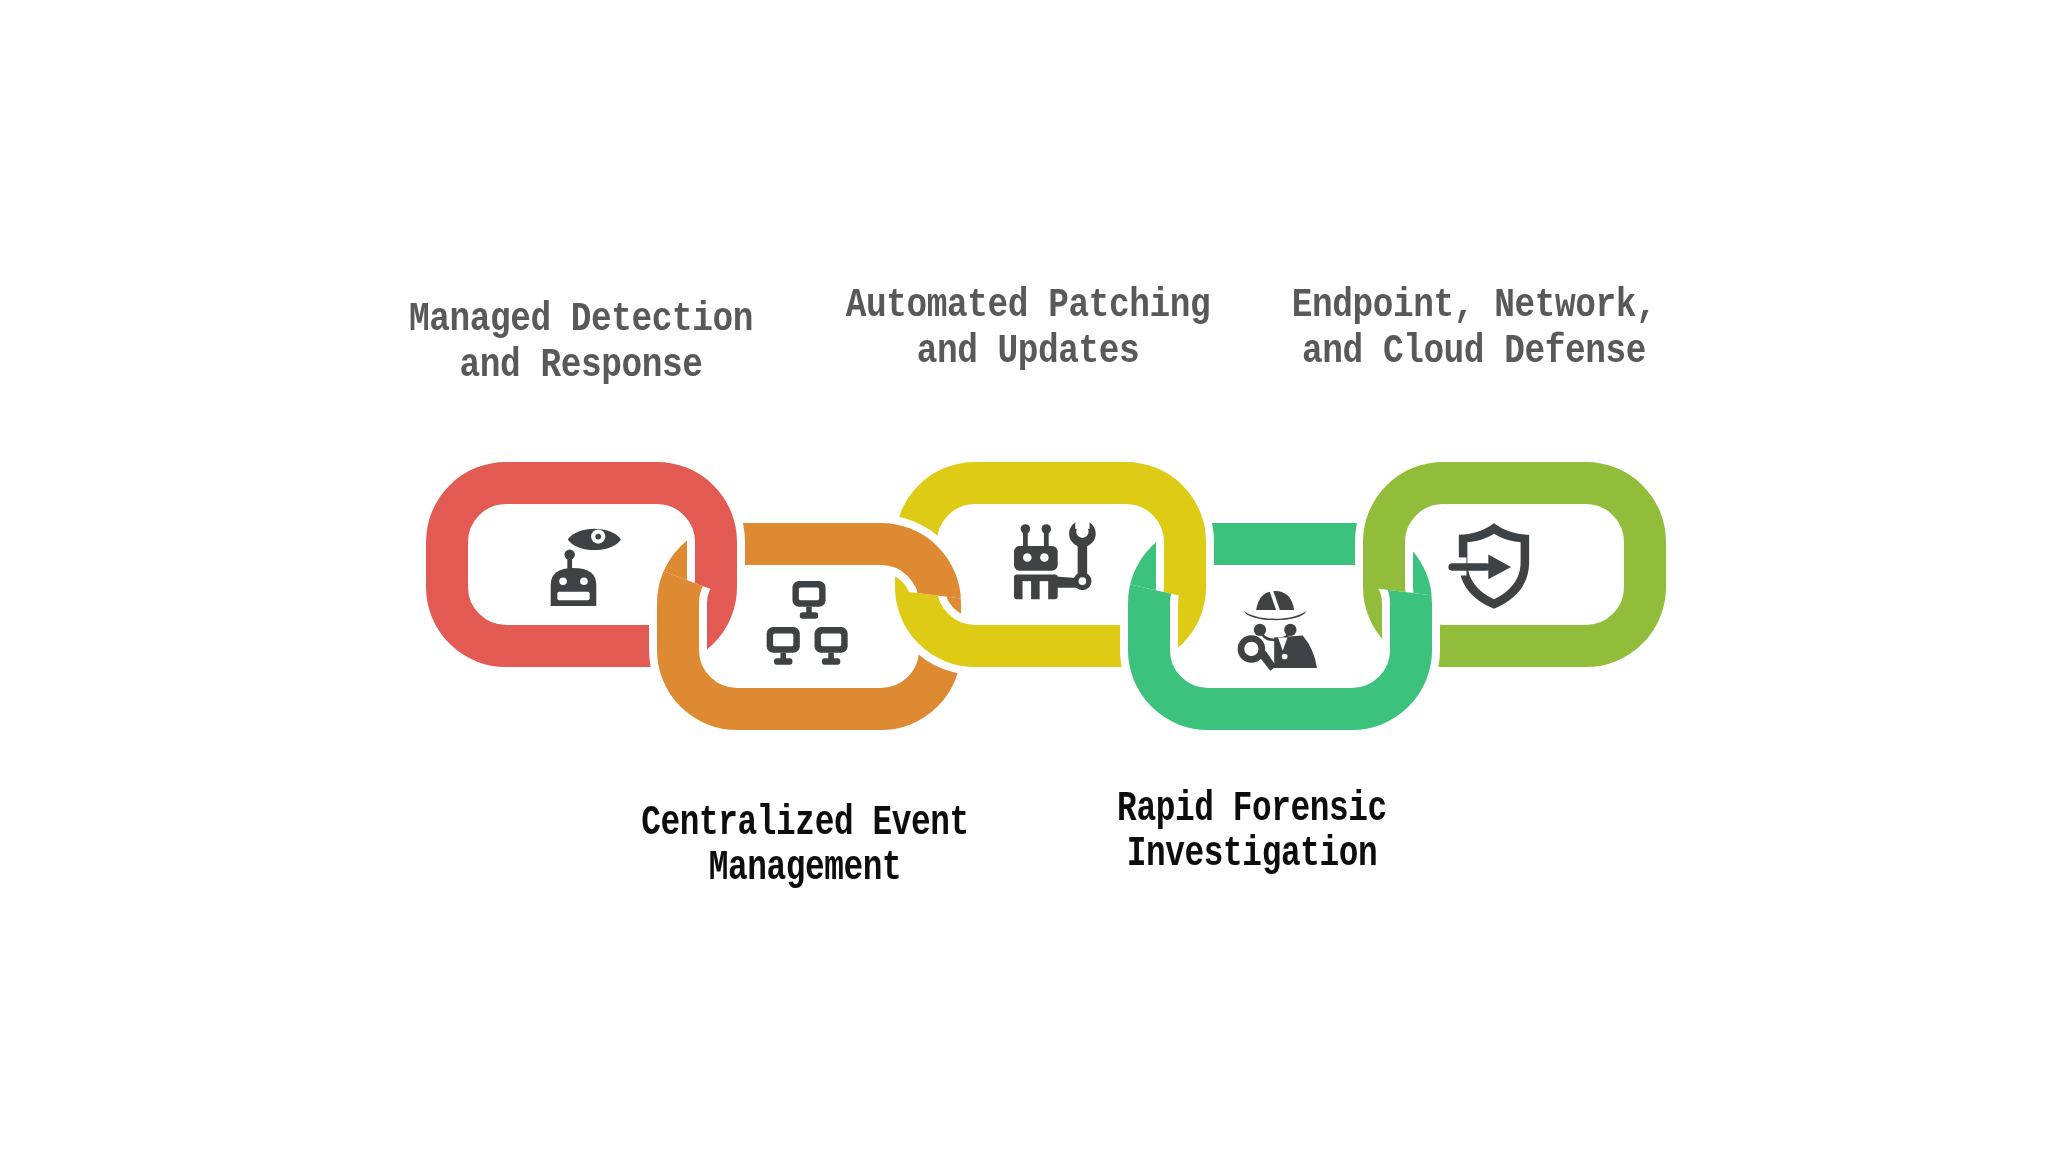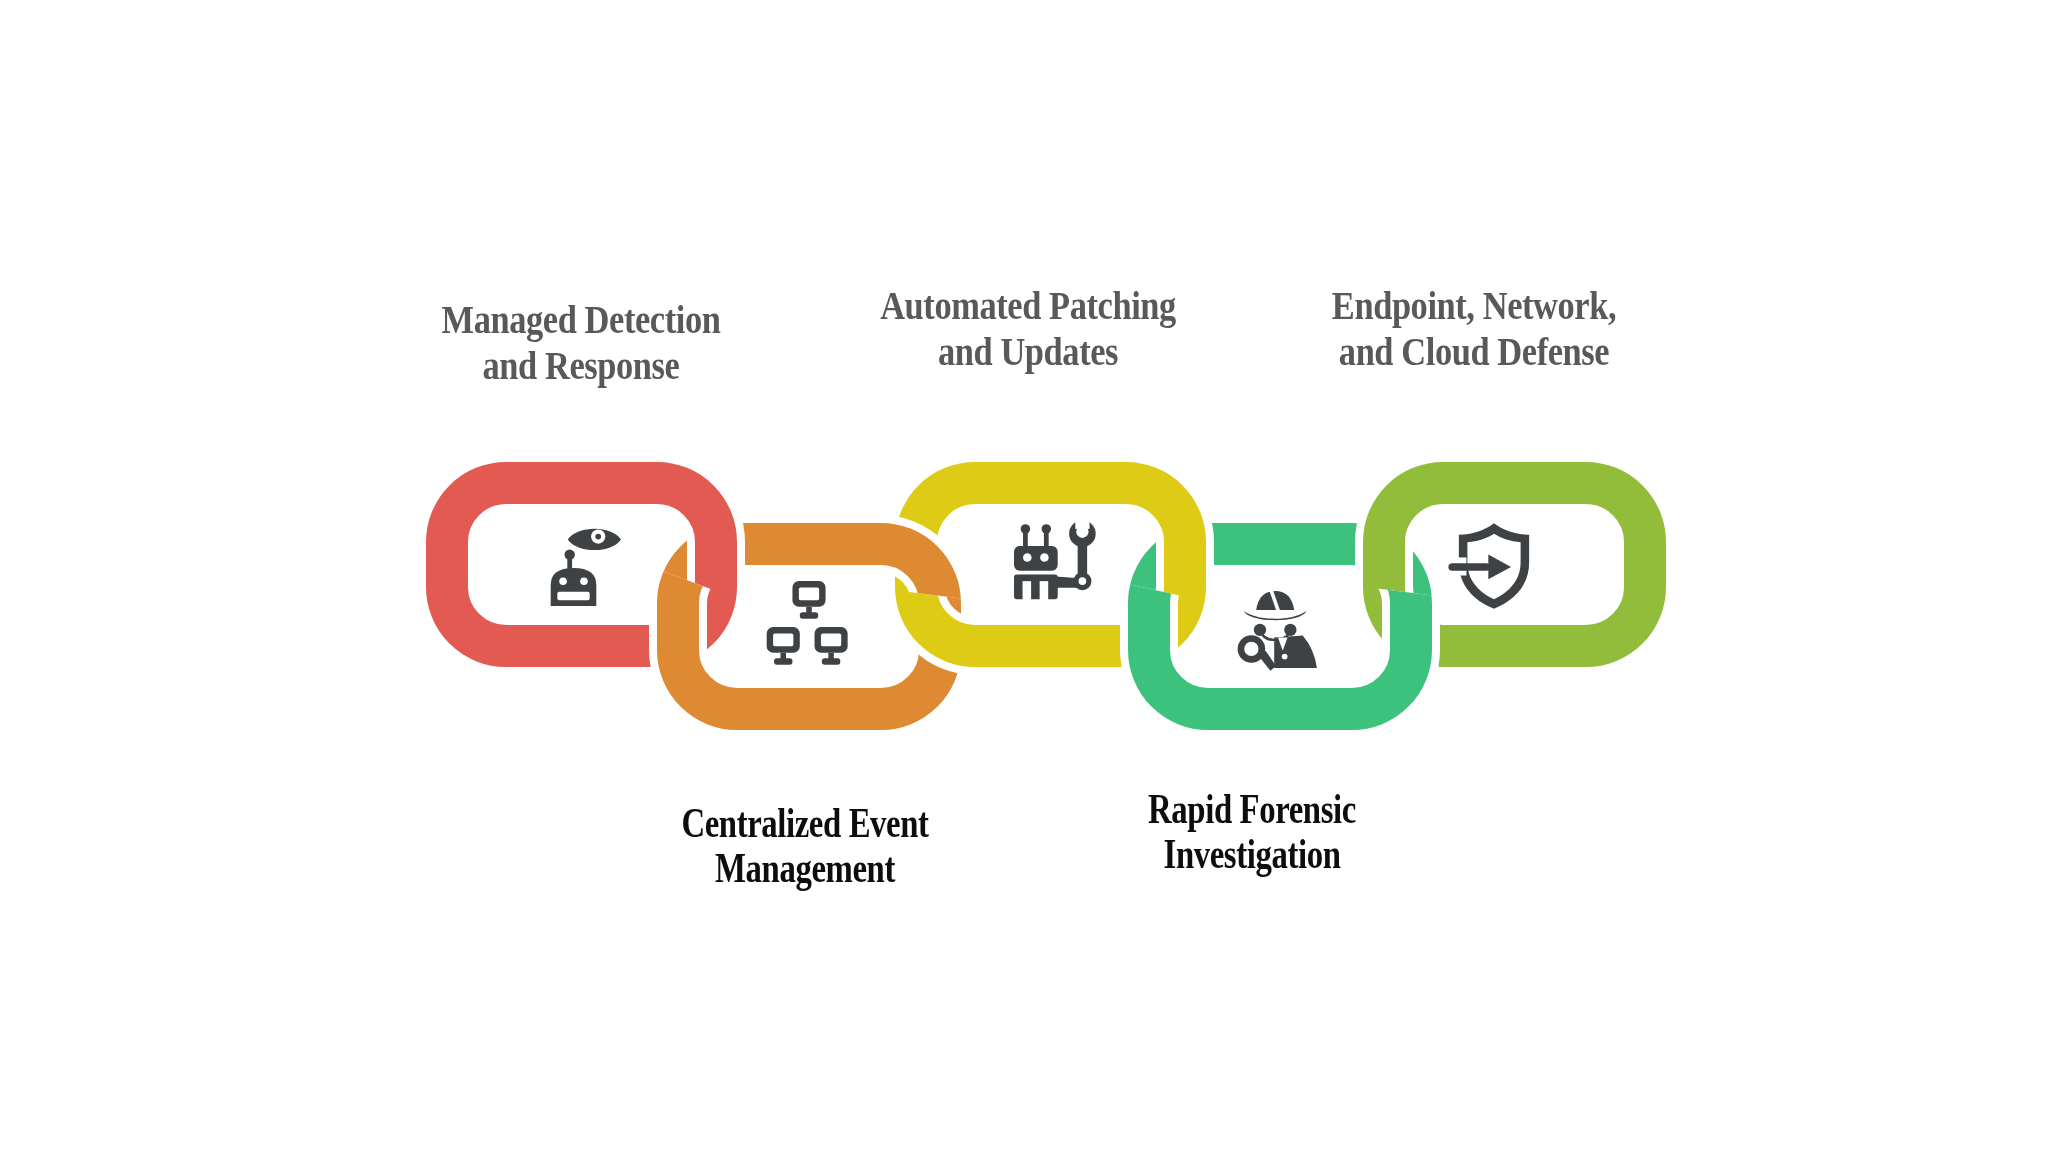--- a/index.html
+++ b/index.html
@@ -1,21 +1,21 @@
 <!DOCTYPE html>
 <html><head>
 <meta charset="utf-8">
 <style>
   html,body{margin:0;padding:0;background:#ffffff;}
   .stage{
     position:relative;
     width:2048px;height:1151px;
     background:#ffffff;
     overflow:hidden;
-    font-family:Liberation Serif, serif;
+    font-family:Liberation Mono, monospace;
   }
   .stage svg{position:absolute;left:0;top:0;width:2048px;height:1151px;}
   .ring-casing{fill:none;stroke-width:58;stroke-linejoin:round;}
   .ring-band{fill:none;stroke-width:42;stroke-linejoin:round;}
   .icon .w{fill:#ffffff;}
   .label{
     position:absolute;
     text-align:center;
     white-space:nowrap;
     font-weight:bold;

